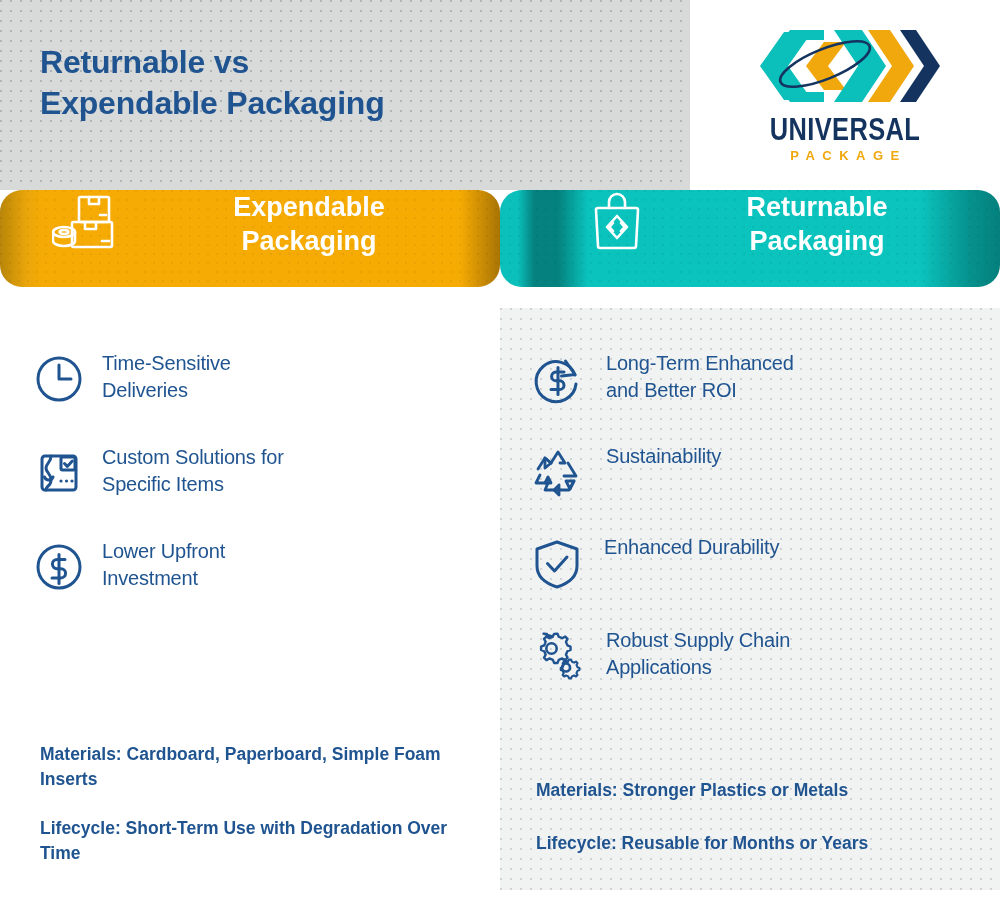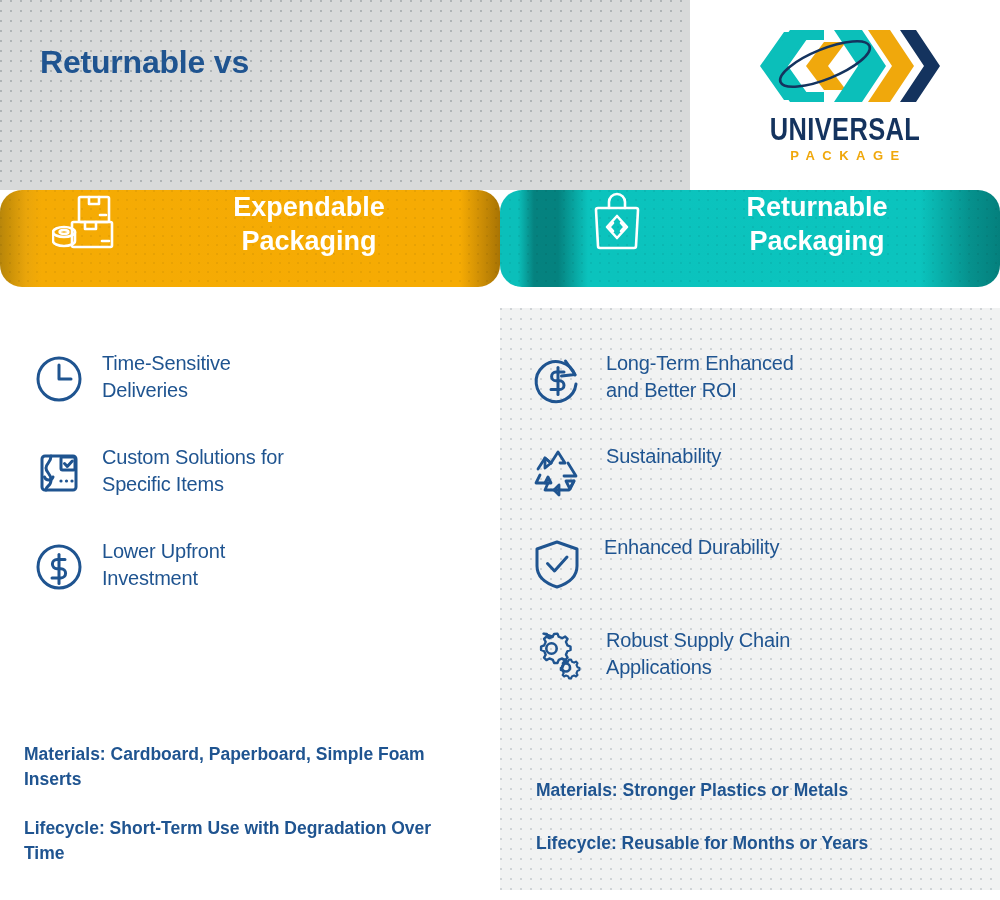--- a/index.html
+++ b/index.html
@@ -150,39 +150,40 @@
   .feature-icon { flex: 0 0 auto; padding-top: 4px; }
   .feature-text {
     color: #1f5490;
     font-size: 20px;
     line-height: 1.33;
     font-weight: normal;
     letter-spacing: -0.2px;
   }
 
   .notes { position: absolute; left: 0; width: 100%; }
-  .col-left  .notes { top: 434px; padding: 0 34px 0 24px; }
+  .col-left  .notes { top: 434px; padding: 0 34px 0 40px; }
   .col-right .notes { top: 470px; padding: 0 30px 0 36px; }
   .note {
     color: #1f5490;
     font-size: 17.5px;
     line-height: 1.42;
     font-weight: 600;
   }
   .col-left  .note + .note { margin-top: 24px; }
   .col-right .note + .note { margin-top: 28px; }
 </style>
 </head>
 <body>
 
 <div id="page">
 
   <div class="header-band">
     <div class="header-title">
       <div>Returnable vs</div>
+      <div>Expendable Packaging</div>
     </div>
   </div>
 
   <div class="logo-zone">
     <div class="logo-inner">
       <svg class="logo-mark" viewBox="0 0 190 92">
 
         <path d="M10 46 L34 12 H62 L38 46 L62 80 H34 Z" fill="#0bbfba" transform="translate(0,0)"></path>
         <path d="M14 46 L40 10 H74 L74 20 L52 20 L32 46 L52 72 L74 72 L74 82 L40 82 Z" fill="#0bbfba"></path>
 

